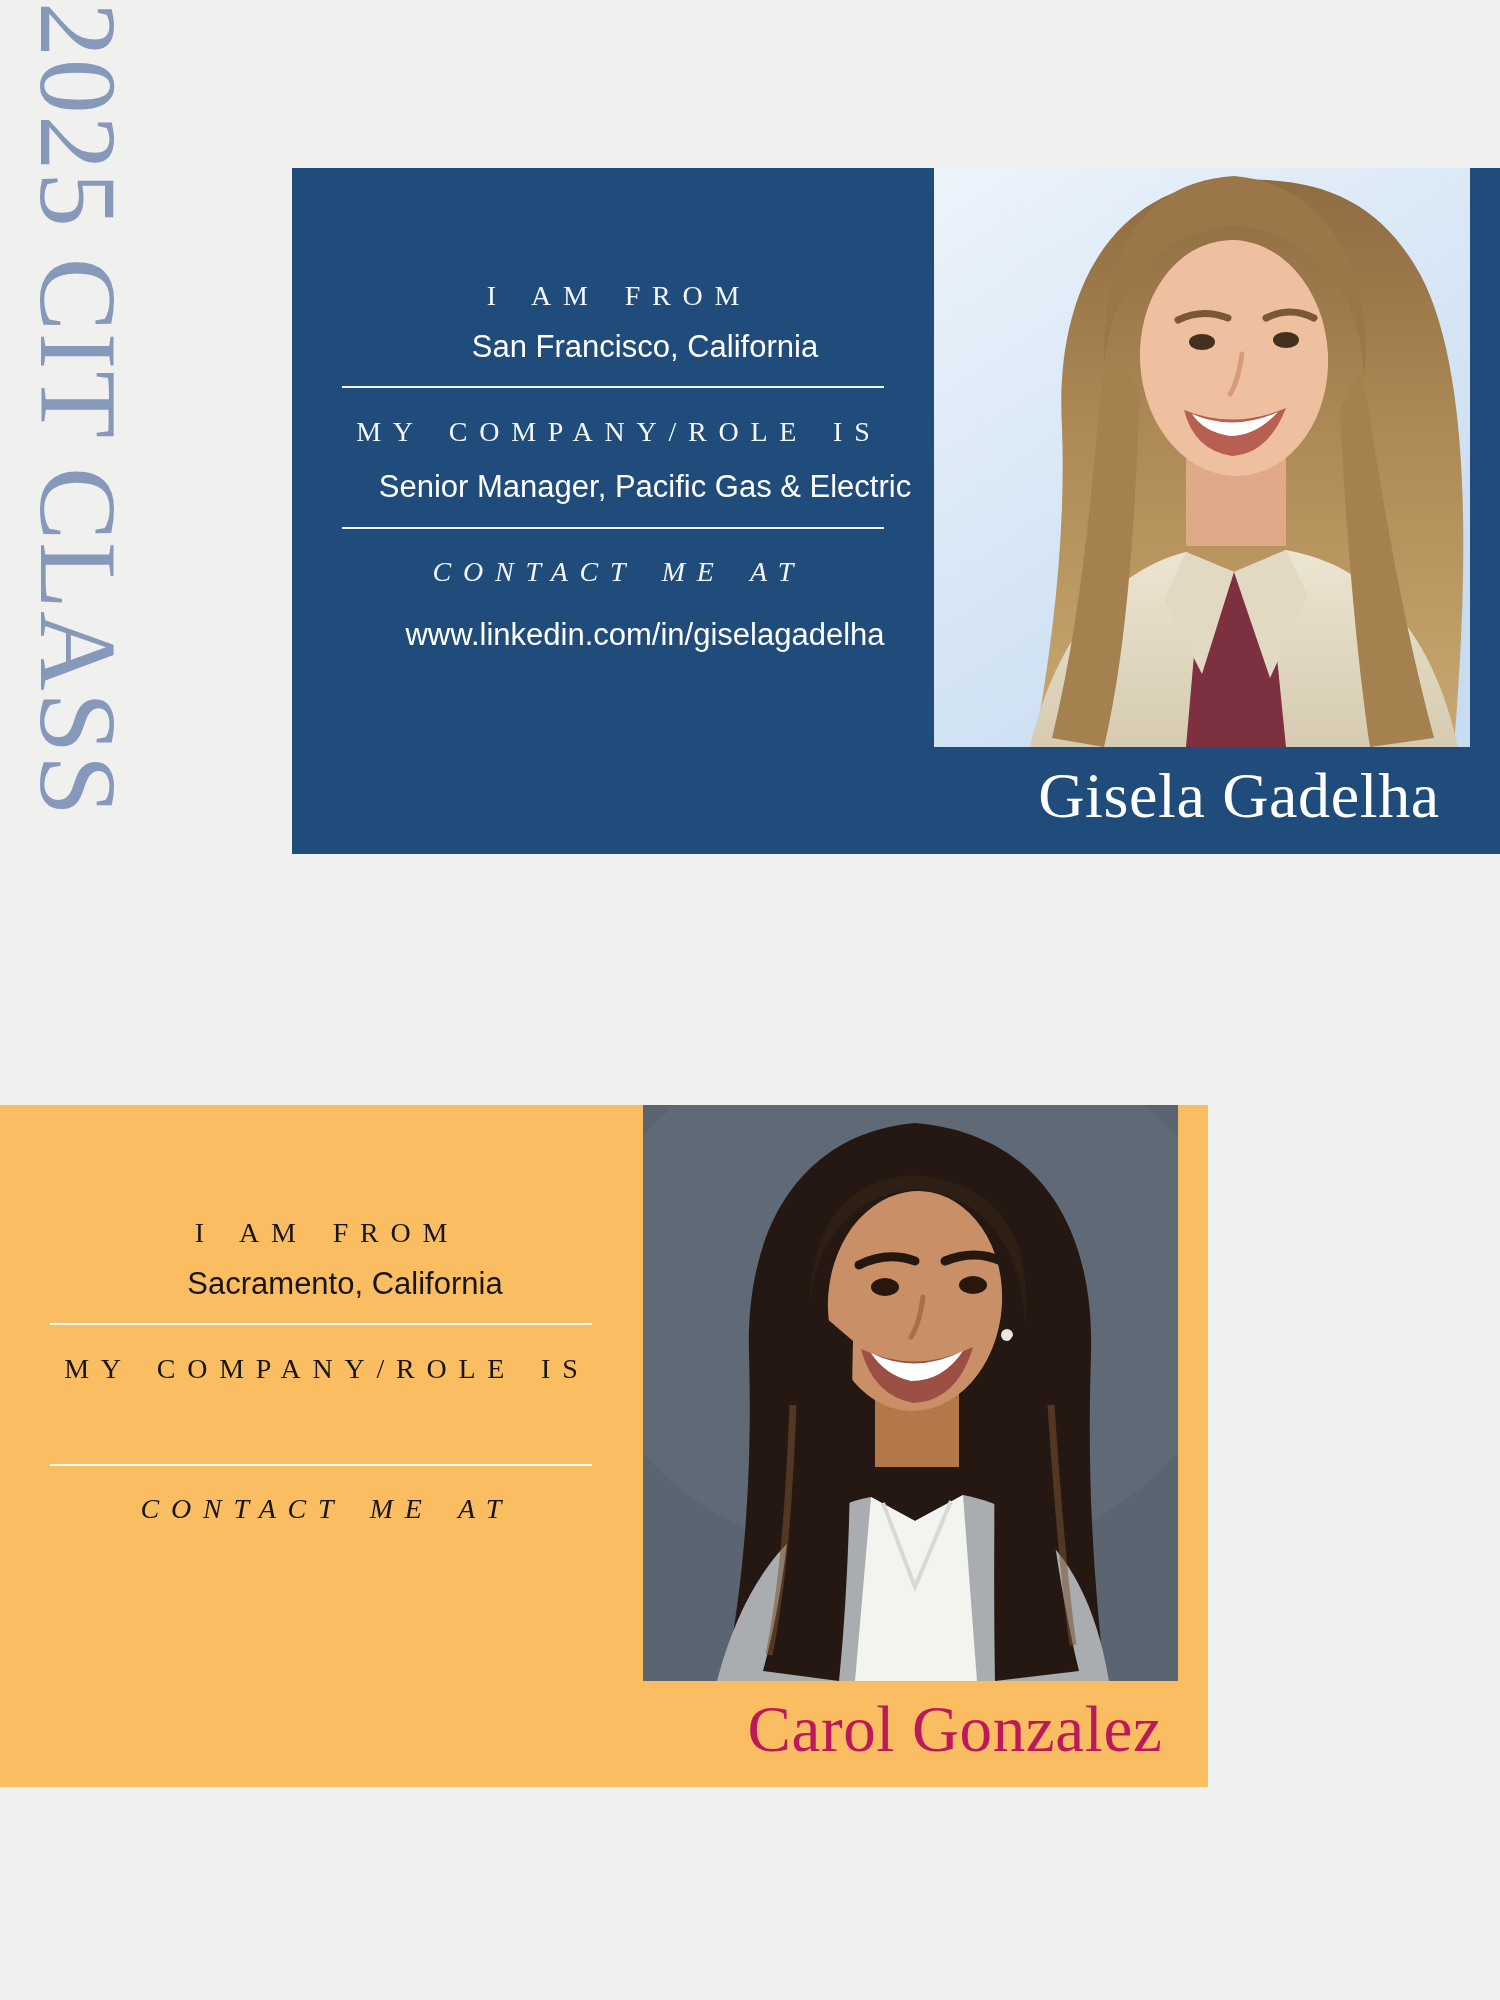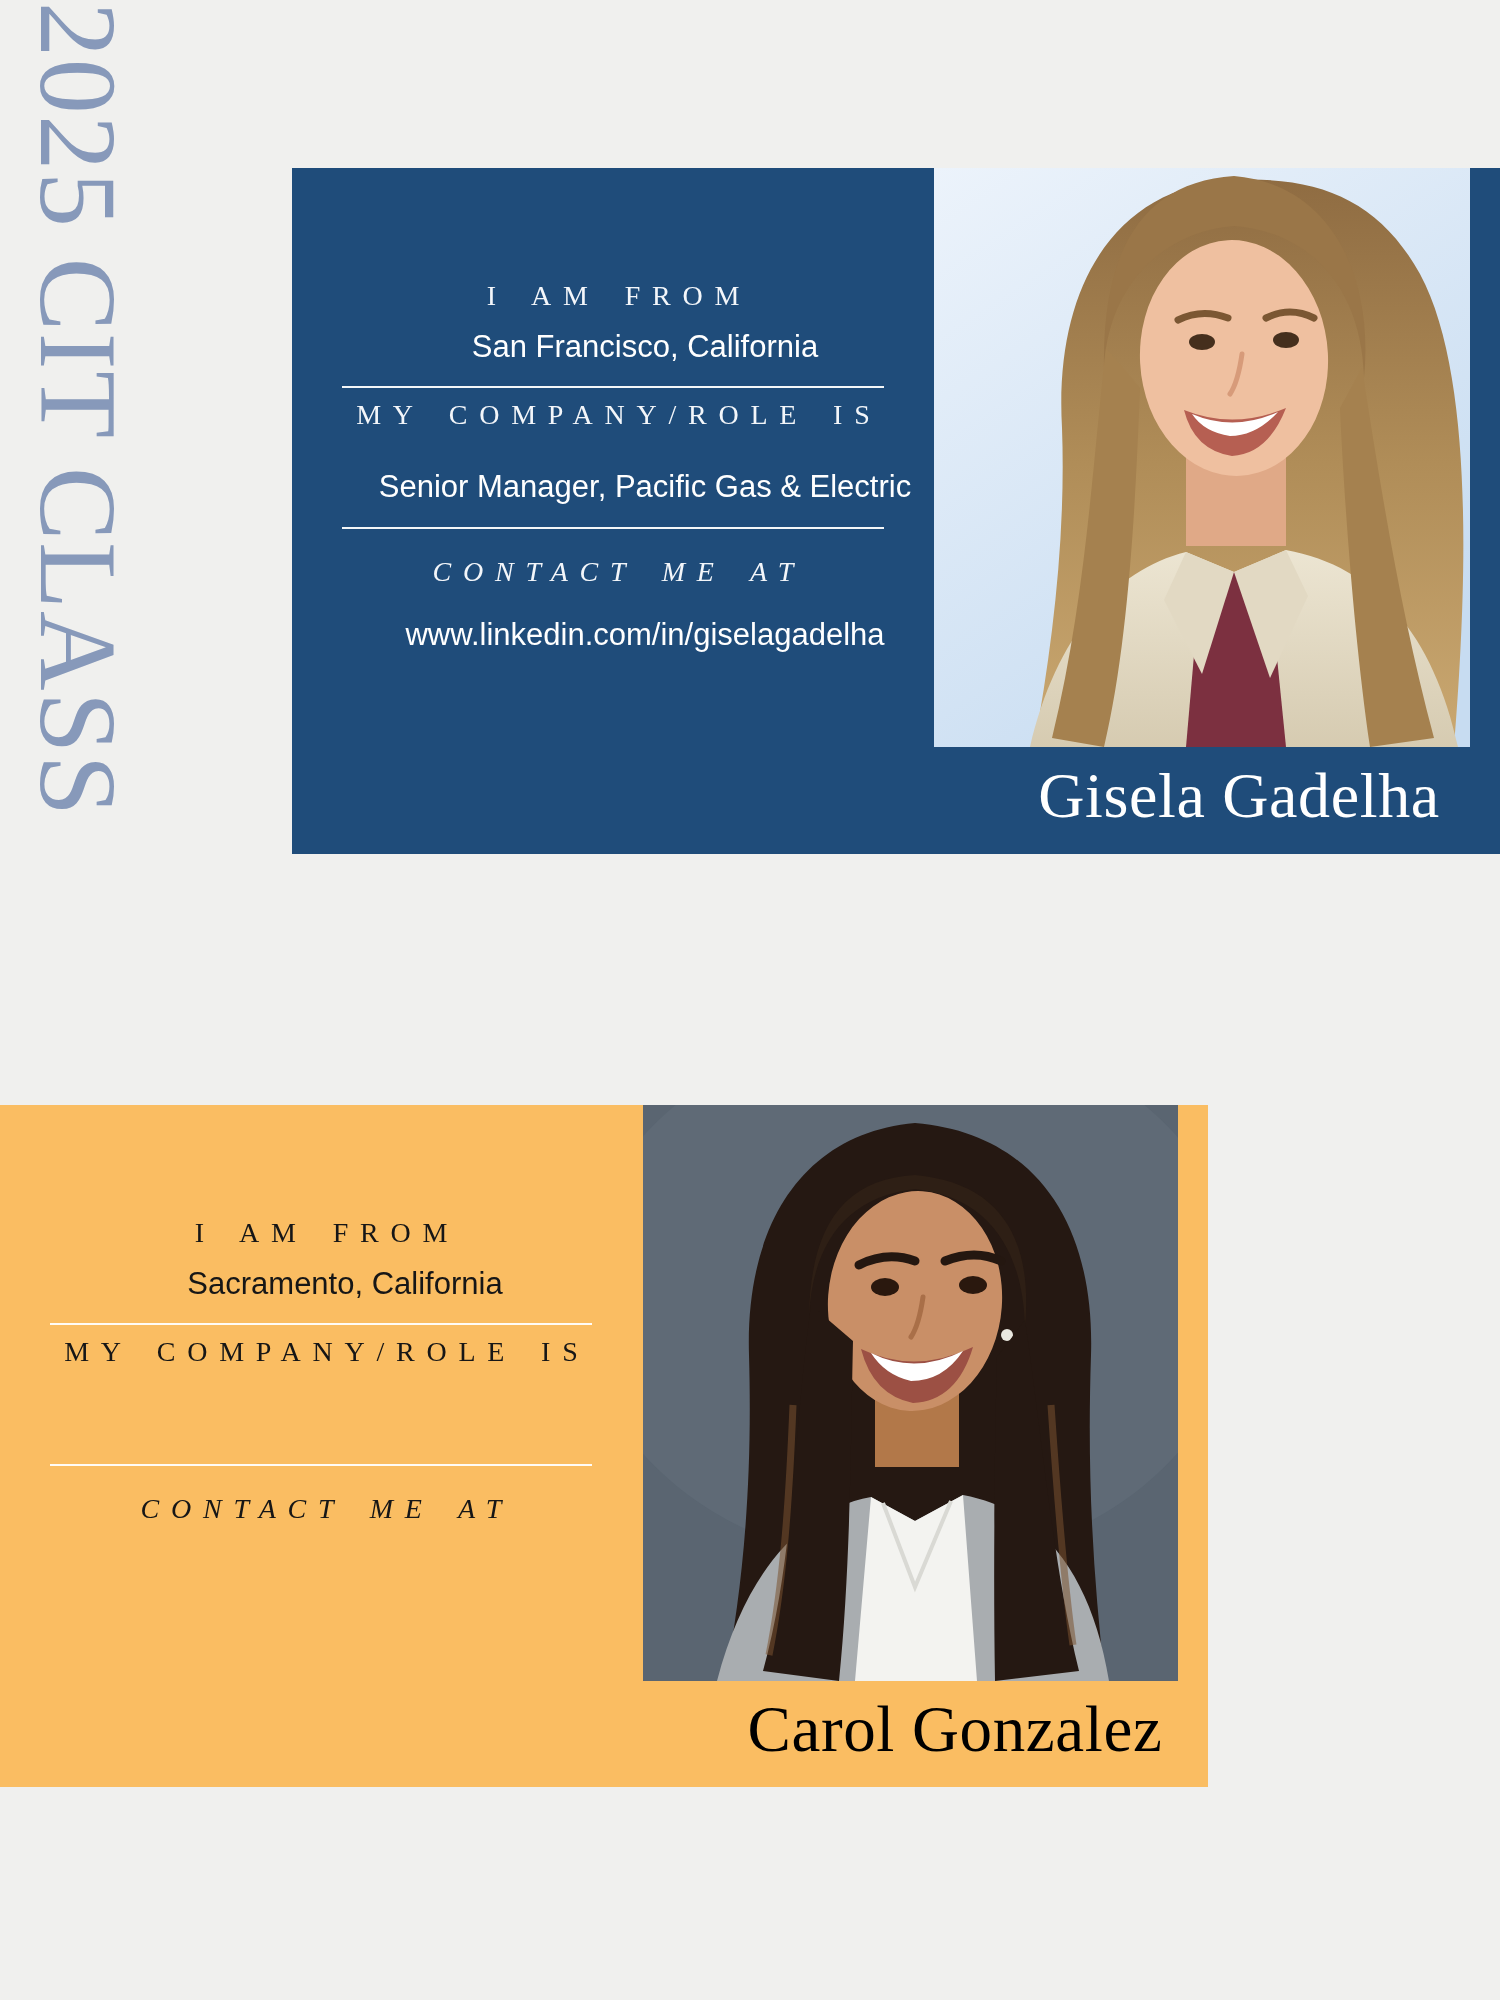--- a/index.html
+++ b/index.html
@@ -83,21 +83,21 @@
     font-weight: 400;
   }
   #card-gisela .section-label { color: #f3f6fa; }
   #card-gisela .section-value { color: #ffffff; padding-left: 32px; }
   #card-carol .section-label { color: #161616; }
   #card-carol .section-value { color: #161616; padding-left: 24px; }
 
   .row-label-1 { top: 111px; }
   .row-value-1 { top: 160px; }
   .row-div-1   { top: 218px; }
-  .row-label-2 { top: 230px; }
+  .row-label-2 { top: 247px; }
   .row-value-2 { top: 300px; }
   .row-div-2   { top: 359px; }
   .row-label-3 { top: 387px; font-style: italic; }
   .row-value-3 { top: 448px; }
 
   .divider {
     position: absolute;
     left: 50px;
     width: 542px;
     height: 2px;
@@ -120,21 +120,21 @@
     width: 554px;
     text-align: center;
     font-family: "Liberation Serif", "DejaVu Serif", serif;
     font-size: 64px;
     line-height: 72px;
     font-weight: 400;
     letter-spacing: 0.01em;
     white-space: nowrap;
   }
   #card-gisela .person-name { left: 670px; top: 592px; color: #ffffff; }
-  #card-carol  .person-name { left: 678px; top: 588px; color: #000000; font-size: 65px; }
+  #card-carol  .person-name { left: 678px; top: 588px; color: #be185d; font-size: 65px; }
 </style>
 </head>
 <body>
 
 <div id="canvas">
 
   <div class="vertical-title">2025 CIT CLASS</div>
 
   <div class="card" id="card-gisela">
 

